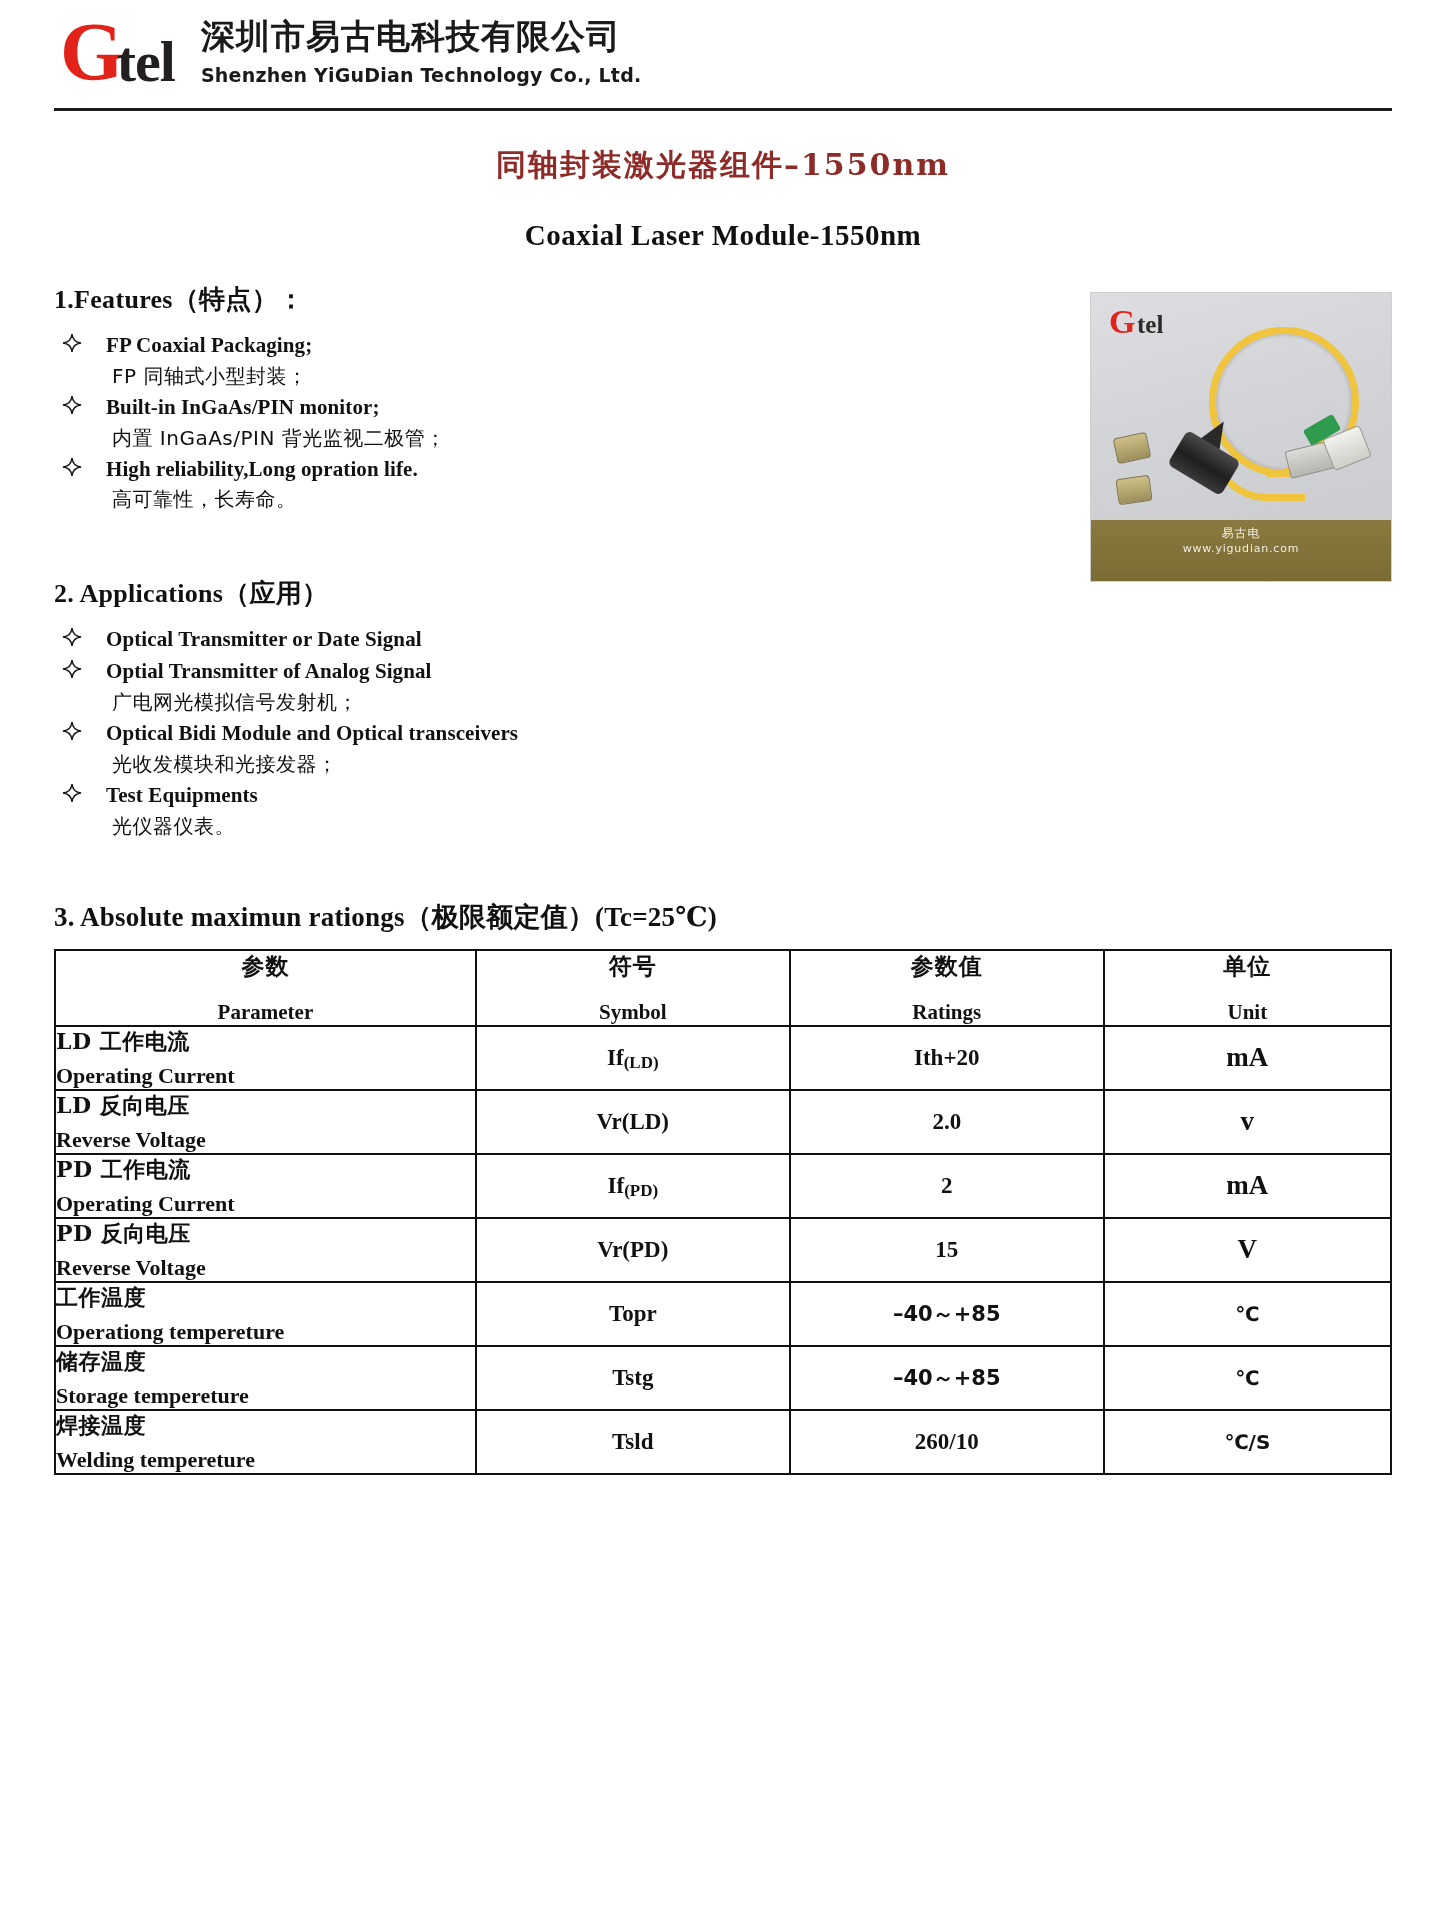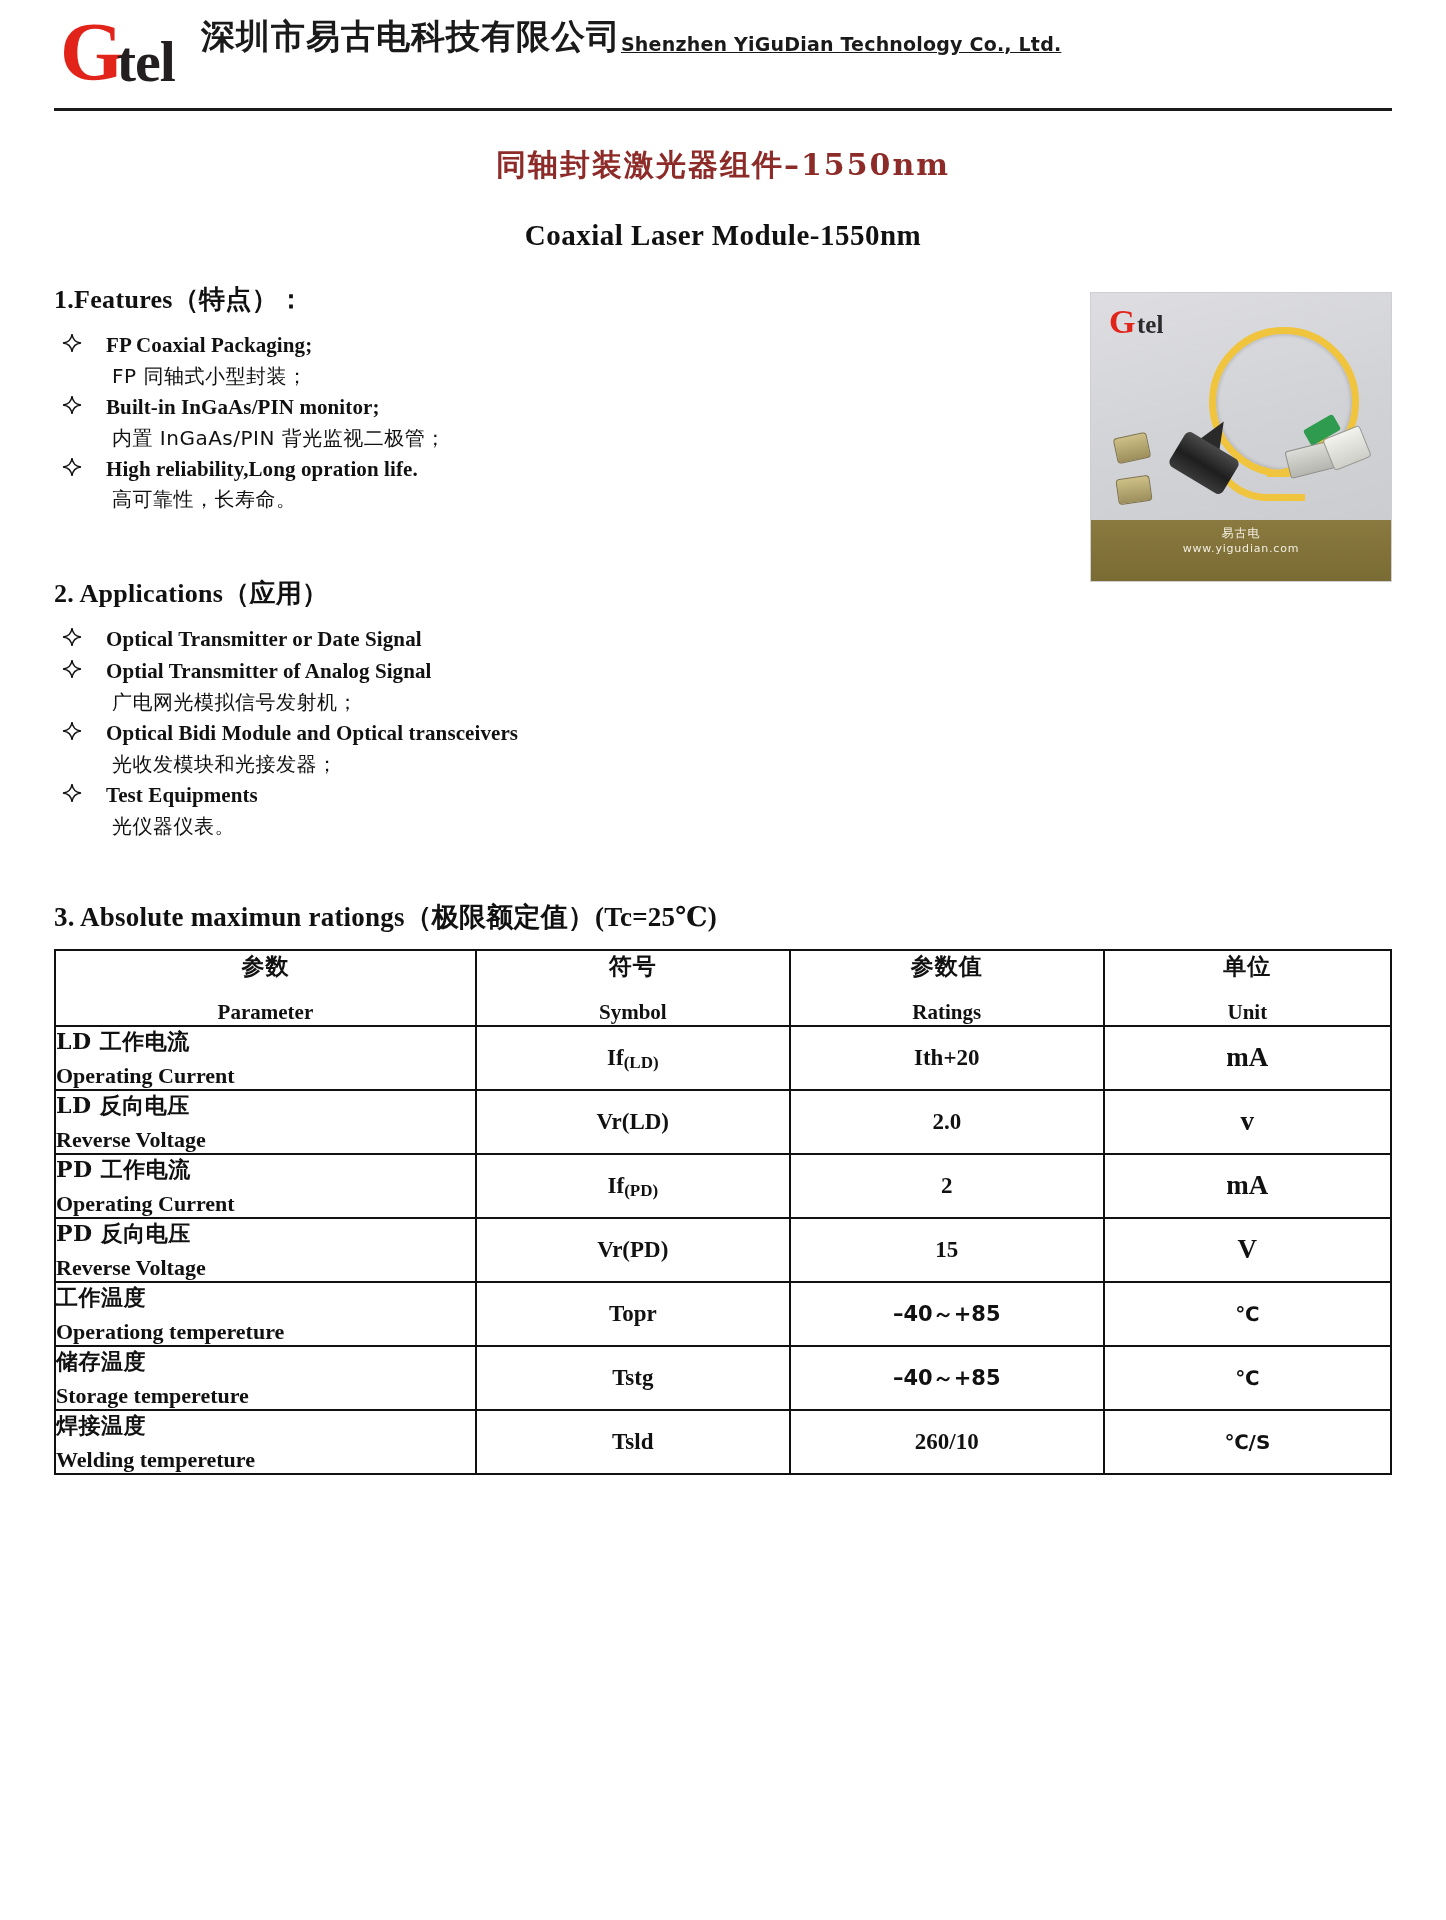--- a/index.html
+++ b/index.html
@@ -44,39 +44,39 @@
     font-size: 58px;
     line-height: 0.82;
     color: #231f20;
     letter-spacing: -1px;
     position: relative;
     top: 12px;
     margin-left: -4px;
   }
   .company-block {
     display: flex;
+    flex-direction: column;
     justify-content: flex-end;
     padding-top: 10px;
   }
   .company-cn {
     font-family: "DejaVu Sans", "Liberation Sans", sans-serif;
     font-weight: bold;
     font-size: 34px;
     letter-spacing: 1px;
     color: #1a1a1a;
     line-height: 1.1;
   }
   .company-en {
     font-family: "DejaVu Sans", "Liberation Sans", sans-serif;
     font-weight: bold;
     font-size: 19px;
     letter-spacing: 0.2px;
     color: #1a1a1a;
-    margin-top: 15px;
-    text-decoration: underline;
+    margin-top: 9px;
   }
   .rule {
     border: 0;
     border-top: 3px solid #1a1a1a;
     margin: 0 54px 0 54px;
     height: 0;
   }
 
   
   .title-cn {

